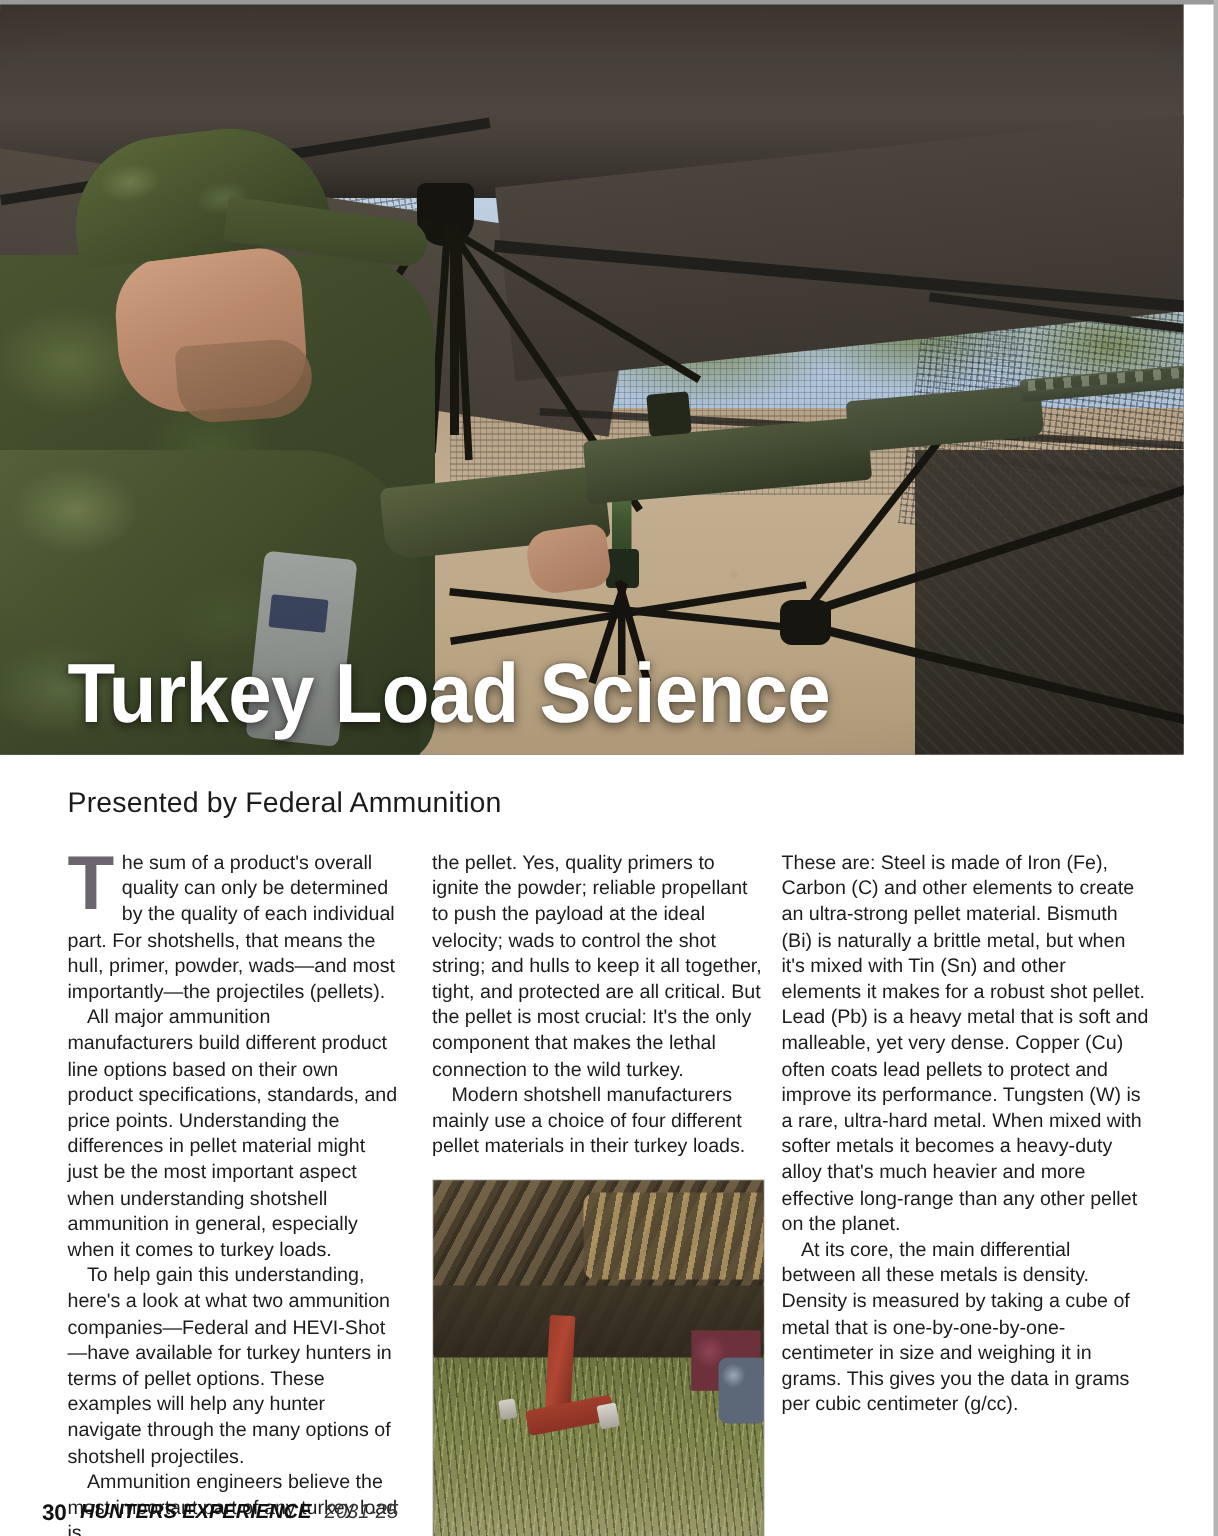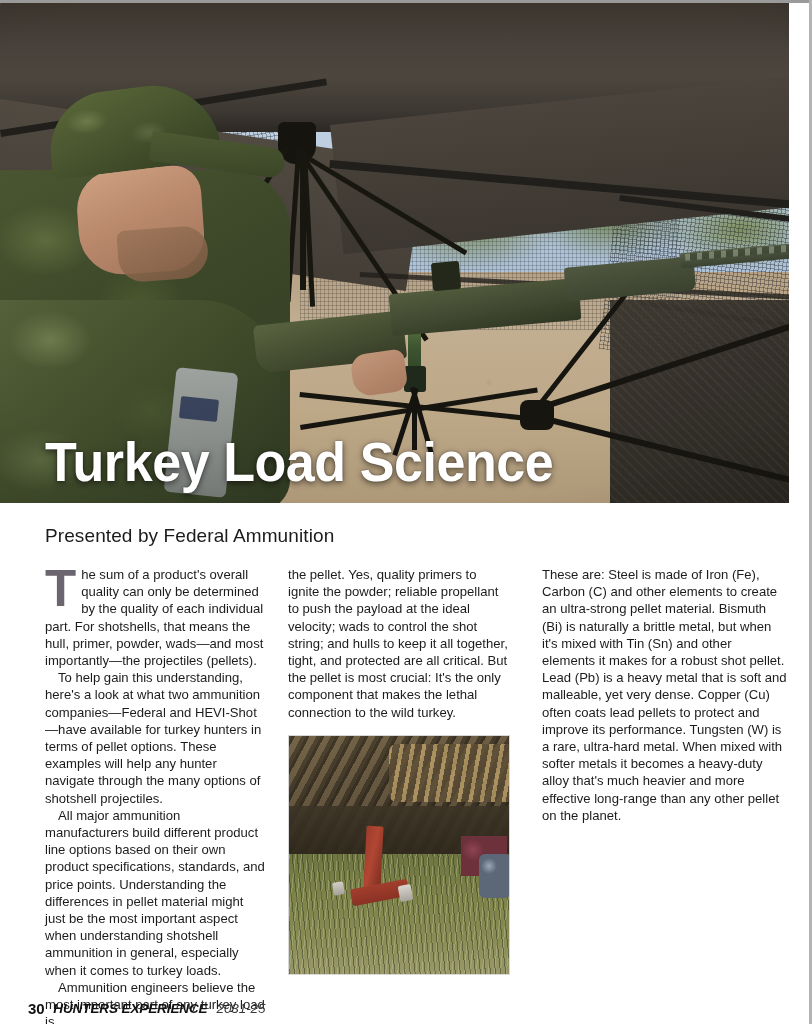--- a/index.html
+++ b/index.html
@@ -249,21 +249,21 @@
     position:absolute;left:45px;top:524px;
     font-size:19px;line-height:24px;color:#1b1b1b;font-weight:normal;
     letter-spacing:.1px;
   }
   .cols{
     position:absolute;left:45px;top:566px;width:721px;height:420px;
   }
   .col{position:absolute;top:0;width:220px;}
   .c1{left:0;}
   .c2{left:243px;}
-  .c3{left:497px;width:245px;}
+  .c3{left:476px;width:245px;}
   .col p{
     margin:0;
     font-size:13.1px;line-height:17.2px;color:#1c1c1c;
     text-align:left;
   }
   .col p.ind{text-indent:13px;}
   .dropcap-wrap{position:relative;}
   .dropcap{
     float:left;font-size:51px;line-height:42px;font-weight:bold;
     color:#6b6570;margin:2px 5px 0 0;font-family:"Liberation Sans",sans-serif;
@@ -340,21 +340,21 @@
     border-radius:6px;
   }
   .inset-vign{
     position:absolute;inset:0;
     background:radial-gradient(ellipse 125% 120% at 50% 45%,rgba(0,0,0,0) 55%,rgba(0,0,0,.34) 100%);
   }
 
   
   .footer{
     position:absolute;left:28px;top:1000px;
-    display:flex;align-items:center;gap:9px;white-space:nowrap;
+    display:flex;align-items:flex-start;gap:9px;white-space:nowrap;
   }
   .f-page{font-size:15px;font-weight:bold;color:#111111;letter-spacing:-.2px;}
   .f-pub{font-size:13.5px;font-weight:bold;font-style:italic;color:#111111;letter-spacing:-.1px;}
   .f-year{font-size:13.5px;font-style:italic;color:#3a3a3a;font-weight:normal;letter-spacing:-.1px;}
 </style>
 </head>
 <body>
 
 <div class="page-edge-top"></div>
 <div class="page-edge-right"></div>
@@ -429,27 +429,28 @@
 
 <div class="deck">Presented by Federal Ammunition</div>
 
 <div class="cols">
 
   <div class="col c1">
     <div class="dropcap-wrap">
       <span class="dropcap">T</span>
       <p>he sum of a product's overall quality can only be determined by the quality of each individual part. For shotshells, that means the hull, primer, powder, wads—and most importantly—the projectiles (pellets).</p>
     </div>
+    <p class="ind">All major ammunition manufacturers build different product line options based on their own product specifications, standards, and price points. Understanding the differences in pellet material might just be the most important aspect when understanding shotshell ammunition in general, especially when it comes to turkey loads.</p>
     <p class="ind">To help gain this understanding, here's a look at what two ammunition companies—Federal and HEVI-Shot—have available for turkey hunters in terms of pellet options. These examples will help any hunter navigate through the many options of shotshell projectiles.</p>
-    <p class="ind">All major ammunition manufacturers build different product line options based on their own product specifications, standards, and price points. Understanding the differences in pellet material might just be the most important aspect when understanding shotshell ammunition in general, especially when it comes to turkey loads.</p>
     <p class="ind">Ammunition engineers believe the most important part of any turkey load is</p>
   </div>
 
   <div class="col c2">
     <p>the pellet. Yes, quality primers to ignite the powder; reliable propellant to push the payload at the ideal velocity; wads to control the shot string; and hulls to keep it all together, tight, and protected are all critical. But the pellet is most crucial: It's the only component that makes the lethal connection to the wild turkey.</p>
+    <p class="ind">Modern shotshell manufacturers mainly use a choice of four different pellet materials in their turkey loads.</p>
 
     <div style="position:relative;margin-top:14px;height:238px;">
       <div class="inset">
         <div class="turkey-body"></div>
         <div class="feathers"></div>
         <div class="feather-tips"></div>
         <div class="turkey-dark"></div>
         <div class="grass"></div>
         <div class="grass-blades"></div>
         <div class="berries"></div>
@@ -458,20 +459,21 @@
         <div class="shell-lay"></div>
         <div class="shell-brass"></div>
         <div class="shell-brass2"></div>
         <div class="inset-vign"></div>
       </div>
     </div>
   </div>
 
   <div class="col c3">
     <p>These are: Steel is made of Iron (Fe), Carbon (C) and other elements to create an ultra-strong pellet material. Bismuth (Bi) is naturally a brittle metal, but when it's mixed with Tin (Sn) and other elements it makes for a robust shot pellet. Lead (Pb) is a heavy metal that is soft and malleable, yet very dense. Copper (Cu) often coats lead pellets to protect and improve its performance. Tungsten (W) is a rare, ultra-hard metal. When mixed with softer metals it becomes a heavy-duty alloy that's much heavier and more effective long-range than any other pellet on the planet.</p>
+    <p class="ind">At its core, the main differential between all these metals is density. Density is measured by taking a cube of metal that is one-by-one-by-one-centimeter in size and weighing it in grams. This gives you the data in grams per cubic centimeter (g/cc).</p>
   </div>
 
 </div>
 
 <div class="footer">
   <span class="f-page">30</span>
   <span class="f-pub">HUNTERS EXPERIENCE</span>
   <span class="f-year">2031-25</span>
 </div>
 

